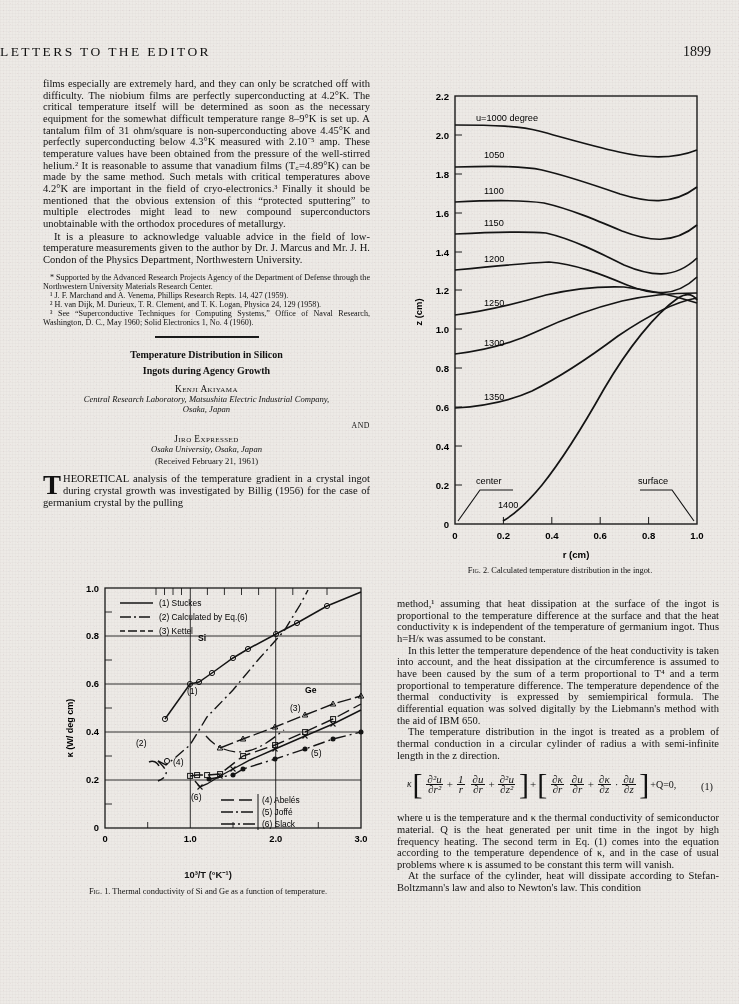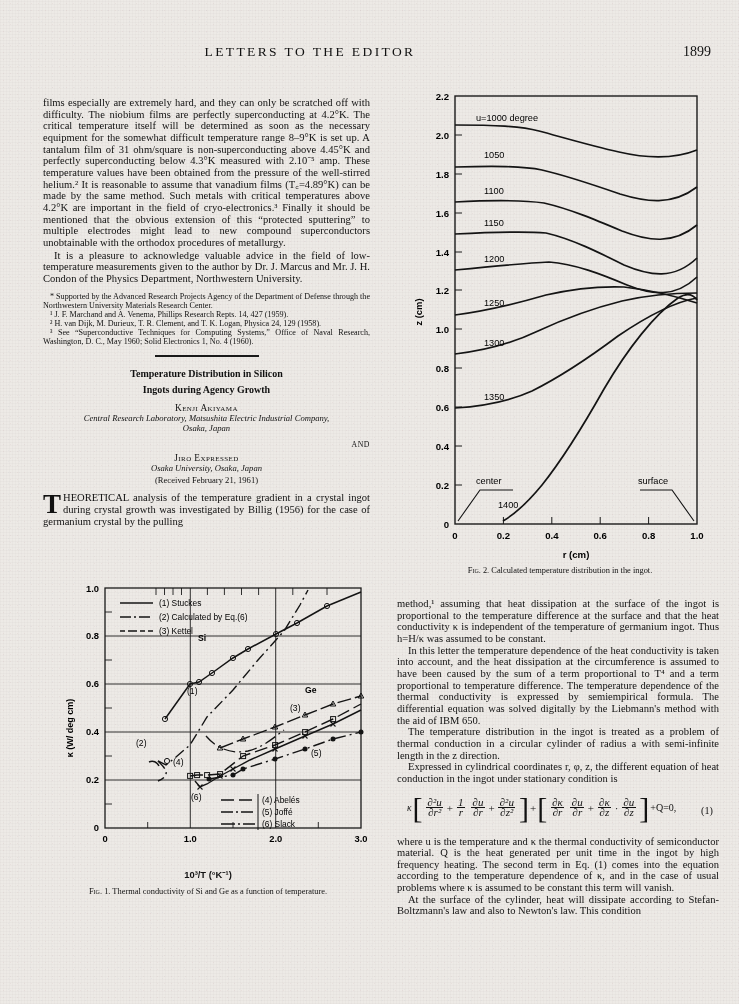--- a/index.html
+++ b/index.html
@@ -20,26 +20,26 @@
   }
   .noise{position:absolute;inset:0;pointer-events:none;opacity:.5;
     background-image:
       radial-gradient(rgba(190,140,150,.22) .6px, transparent .7px),
       radial-gradient(rgba(150,160,190,.16) .6px, transparent .7px);
     background-size:7px 7px, 11px 11px;
     background-position:0 0, 3px 5px;}
 
   
   .hdr{position:absolute;top:44px;left:0;width:739px;height:22px;}
-  .hdr-title{position:absolute;left:16px;width:588px;text-align:center;
+  .hdr-title{position:absolute;left:0;width:588px;
     font-size:13.5px;letter-spacing:2.4px;font-variant:small-caps;}
   .hdr-page{position:absolute;right:28px;top:0px;font-size:14px;}
 
   
-  .colL{position:absolute;left:43px;top:97px;width:327px;}
+  .colL{position:absolute;left:43px;top:78px;width:327px;}
 
   p.body{
     margin:0;font-size:10.55px;line-height:11.65px;
     text-align:justify;text-justify:inter-word;
     hyphens:none;
   }
   p.body.ind{text-indent:11px;}
   .smallref{font-size:8.1px;line-height:9.1px;text-align:justify;margin:0;}
 
   .rule{height:0;border-top:2px solid #1a1a1a;width:104px;margin:9px auto 9px auto;}
@@ -357,21 +357,20 @@
   </svg>
   <p class="figcap" style="width:320px;margin-top:4px">
     <span class="fn">Fig. 2.</span><span> Calculated temperature distribution in the ingot.</span>
   </p>
 </div>
 
 <div style="position:absolute;left:397px;top:598px;width:322px">
   <p class="body">method,¹ assuming that heat dissipation at the surface of the ingot is proportional to the temperature difference at the surface and that the heat conductivity κ is independent of the temperature of germanium ingot. Thus h=H/κ was assumed to be constant.</p>
   <p class="body ind">In this letter the temperature dependence of the heat conductivity is taken into account, and the heat dissipation at the circumference is assumed to have been caused by the sum of a term proportional to T⁴ and a term proportional to temperature difference. The temperature dependence of the thermal conductivity is expressed by semiempirical formula. The differential equation was solved digitally by the Liebmann's method with the aid of IBM 650.</p>
   <p class="body ind">The temperature distribution in the ingot is treated as a problem of thermal conduction in a circular cylinder of radius a with semi-infinite length in the z direction.</p>
-  <p class="body ind">Expressed in cylindrical coordinates r, φ, z, the different equation of heat conduction in the ingot under stationary condition is</p>
 
   <div class="eqwrap">
     <div class="eq">
       <span style="font-style:italic;font-size:9.5px">κ</span>
       <span class="brk">[</span>
       <span class="frac">
         <span class="num">∂²u</span>
         <span class="den">∂r²</span>
       </span>
       <span>+</span>

